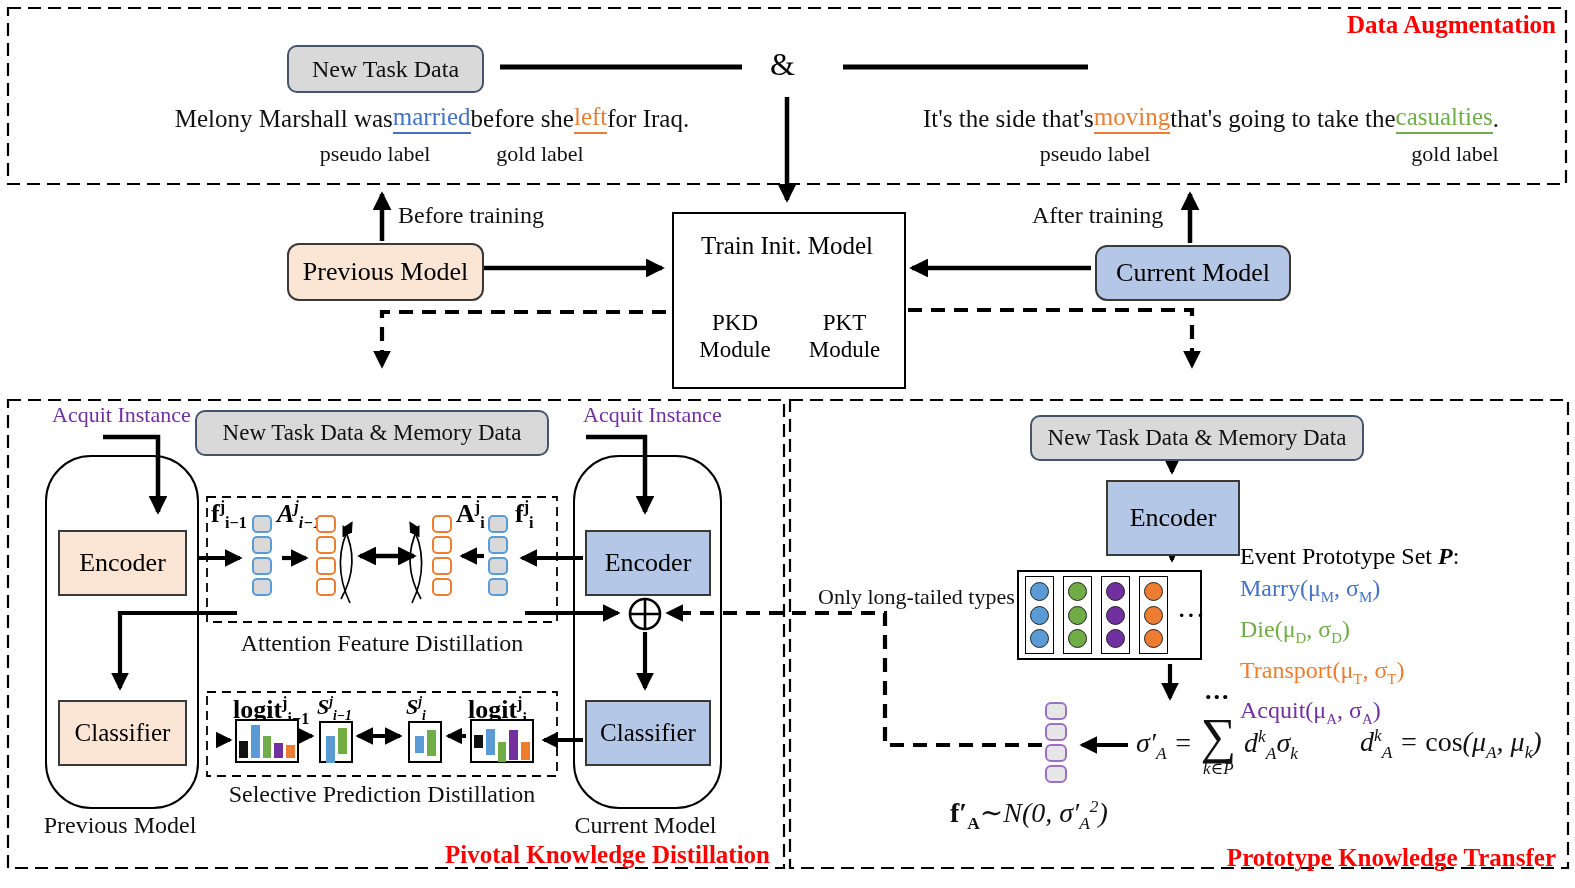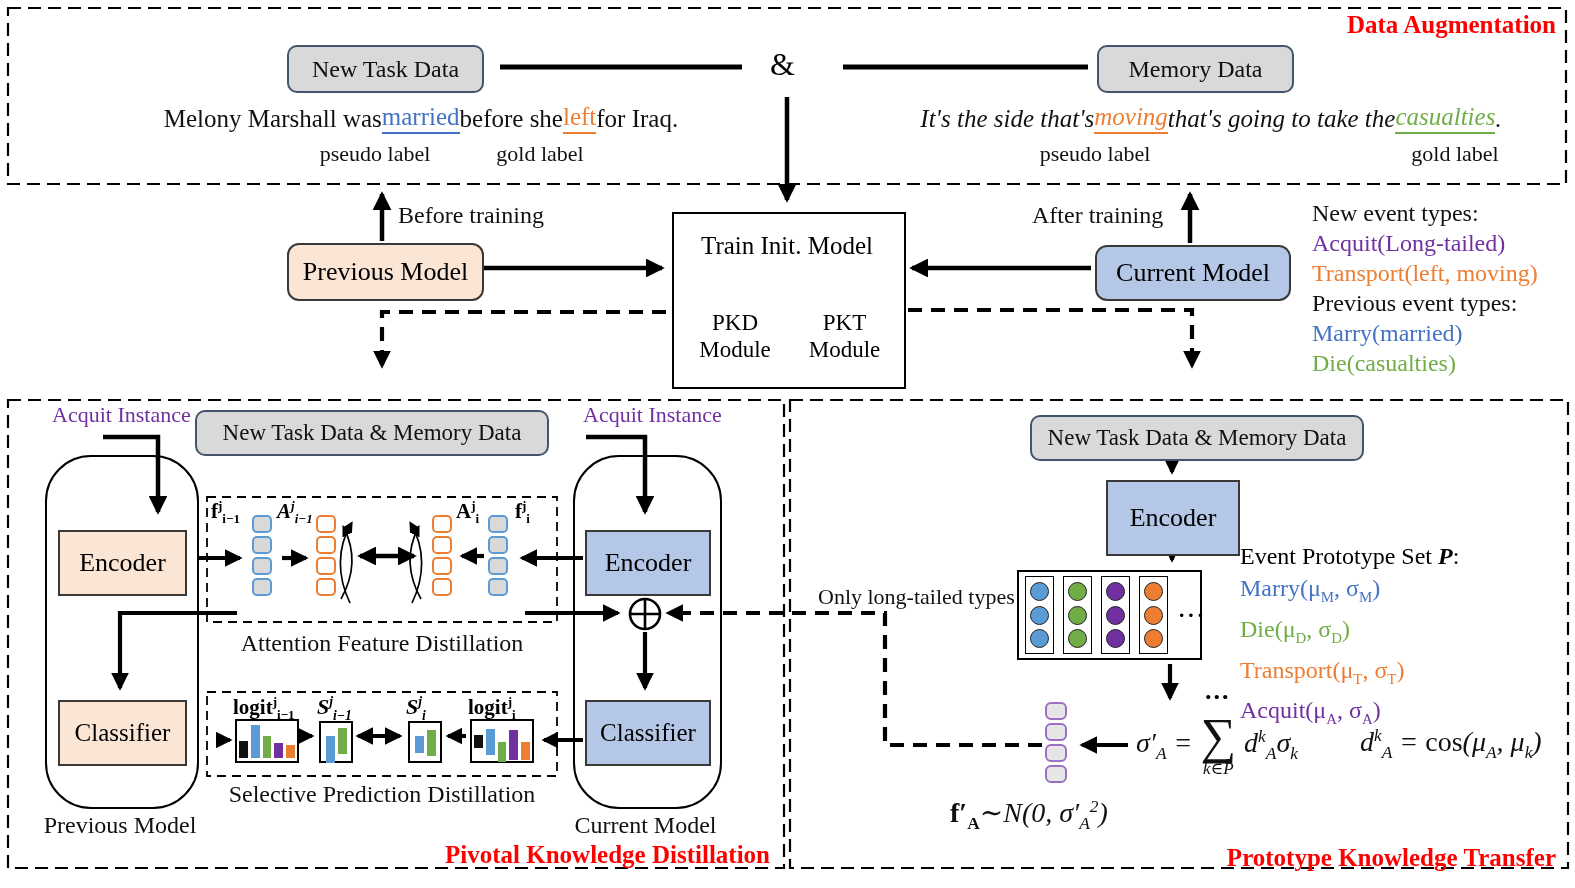--- a/index.html
+++ b/index.html
@@ -14,21 +14,21 @@
   .model-pill{border-radius:12px;font-size:26px;}
   .solidbox{border:2.2px solid #000;background:#fff;}
   .container-pill{border:2.5px solid #000;border-radius:46px;background:transparent;}
   .redtitle{color:#ff0000;font-weight:bold;font-size:25px;text-align:right;}
   .smalllabel{font-size:22px;color:#111;}
   .midlabel{font-size:24px;color:#111;}
   .sent{font-size:25px;color:#111;white-space:nowrap;}
   .u{border-bottom:2.5px solid currentColor;padding-bottom:1px;}
   .legend-line{font-size:24px;line-height:30px;white-space:nowrap;}
   .module-line{font-size:23px;line-height:27px;text-align:center;}
-  .mlabel{font-weight:bold;font-size:21px;white-space:nowrap;}
+  .mlabel{font-weight:bold;font-size:26px;white-space:nowrap;}
   .mlabel-it{font-weight:bold;font-style:italic;font-size:22px;white-space:nowrap;}
   sup{font-size:62%;}
   sub{font-size:62%;}
   .cellcol{display:flex;flex-direction:column;gap:3px;}
   .cell{width:20px;height:18px;border-radius:5px;box-sizing:border-box;}
   .cell-blue .cell{background:#d9d9d9;border:2px solid #5b9bd5;}
   .cell-orange .cell{background:#fff;border:2px solid #ed7d31;}
   .cell-noise .cell{background:#e7e6e6;border:2px solid #9a6fc4;width:22px;height:18px;border-radius:6px;}
   .chartbox{background:#fff;border:2px solid #000;box-sizing:border-box;display:flex;justify-content:center;gap:3px;padding:3px 2px;}
   .chart-bottom{align-items:flex-end;}
@@ -110,33 +110,32 @@
     <path d="M1172,554 V560" stroke="#000" stroke-width="4.2" fill="none" marker-end="url(#ah)"></path>
     <path d="M1170,664 V698" stroke="#000" stroke-width="4.2" fill="none" marker-end="url(#ah)"></path>
     <path d="M1128,745 H1082" stroke="#000" stroke-width="4.2" fill="none" marker-end="url(#ah)"></path>
     <path d="M1042,745 H885 V613 H668" stroke="#000" stroke-width="4.2" fill="none" stroke-dasharray="14 9" marker-end="url(#ah)"></path>
   </svg>
 
   <div class="abs layer redtitle" style="left:1156px;top:11px;width:400px;">Data Augmentation</div>
 
   <div class="abs layer graybox ctr" style="left:287px;top:45px;width:193px;height:44px;">New Task Data</div>
   <div class="abs layer" style="left:770px;top:46px;font-size:32px;">&amp;</div>
-  <div class="abs layer graybox ctr" style="left:1097px;top:45px;width:193px;height:44px;">Memory Data</div>
-
-  <div class="abs layer sent ctr" style="left:81px;top:103px;width:680px;">
+
+  <div class="abs layer sent ctr" style="left:92px;top:103px;width:680px;">
     <span>Melony Marshall was </span>
       <span class="u" style="color: rgb(68, 114, 196);">married</span>
       <span> before she </span>
       <span class="u" style="color: rgb(237, 125, 49);">left</span>
       <span> for Iraq.</span>
   </div>
   <div class="abs layer smalllabel ctr" style="left:300px;top:141px;width:150px;">pseudo label</div>
   <div class="abs layer smalllabel ctr" style="left:465px;top:141px;width:150px;">gold label</div>
 
-  <div class="abs layer sent ctr" style="left:860px;top:103px;width:702px;font-style:italic;">
+  <div class="abs layer sent ctr" style="left:860px;top:103px;width:702px;">
     <span>It's the side that's </span>
       <span class="u" style="color: rgb(237, 125, 49);">moving</span>
       <span> that's going to take the </span>
       <span class="u" style="color: rgb(112, 173, 71);">casualties</span>
       <span>.</span>
   </div>
   <div class="abs layer smalllabel ctr" style="left:1020px;top:141px;width:150px;">pseudo label</div>
   <div class="abs layer smalllabel ctr" style="left:1375px;top:141px;width:160px;">gold label</div>
 
   <div class="abs layer midlabel" style="left:398px;top:202px;">Before training</div>
@@ -149,28 +148,20 @@
   <div class="abs layer ctr" style="left:688px;top:226px;width:198px;height:40px;font-size:25px;">Train Init. Model</div>
   <div class="abs layer module-line" style="left:684px;top:309px;width:102px;">
     <div>PKD</div>
     <div>Module</div>
   </div>
   <div class="abs layer module-line" style="left:795px;top:309px;width:99px;">
     <div>PKT</div>
     <div>Module</div>
   </div>
 
-  <div class="abs layer" style="left:1312px;top:198px;">
-    <div class="legend-line" style="color: rgb(17, 17, 17);">New event types:</div>
-    <div class="legend-line" style="color: rgb(112, 48, 160);">Acquit(Long-tailed)</div>
-    <div class="legend-line" style="color: rgb(237, 125, 49);">Transport(left, moving)</div>
-    <div class="legend-line" style="color: rgb(17, 17, 17);">Previous event types:</div>
-    <div class="legend-line" style="color: rgb(68, 114, 196);">Marry(married)</div>
-    <div class="legend-line" style="color: rgb(112, 173, 71);">Die(casualties)</div>
-  </div>
 
   <div class="abs layer smalllabel" style="left: 52px; top: 402px; color: rgb(112, 48, 160);">Acquit Instance</div>
   <div class="abs layer smalllabel" style="left: 583px; top: 402px; color: rgb(112, 48, 160);">Acquit Instance</div>
   <div class="abs layer graybox ctr" style="left:195px;top:410px;width:350px;height:42px;font-size:23px;">New Task Data &amp; Memory Data</div>
 
   <div class="abs layer container-pill" style="left:45px;top:455px;width:150px;height:350px;"></div>
   <div class="abs layer peach ctr" style="left:58px;top:530px;width:125px;height:62px;font-size:26px;">Encoder</div>
   <div class="abs layer peach ctr" style="left:58px;top:700px;width:125px;height:62px;font-size:25px;">Classifier</div>
   <div class="abs layer midlabel ctr" style="left:30px;top:812px;width:180px;">Previous Model</div>
 

